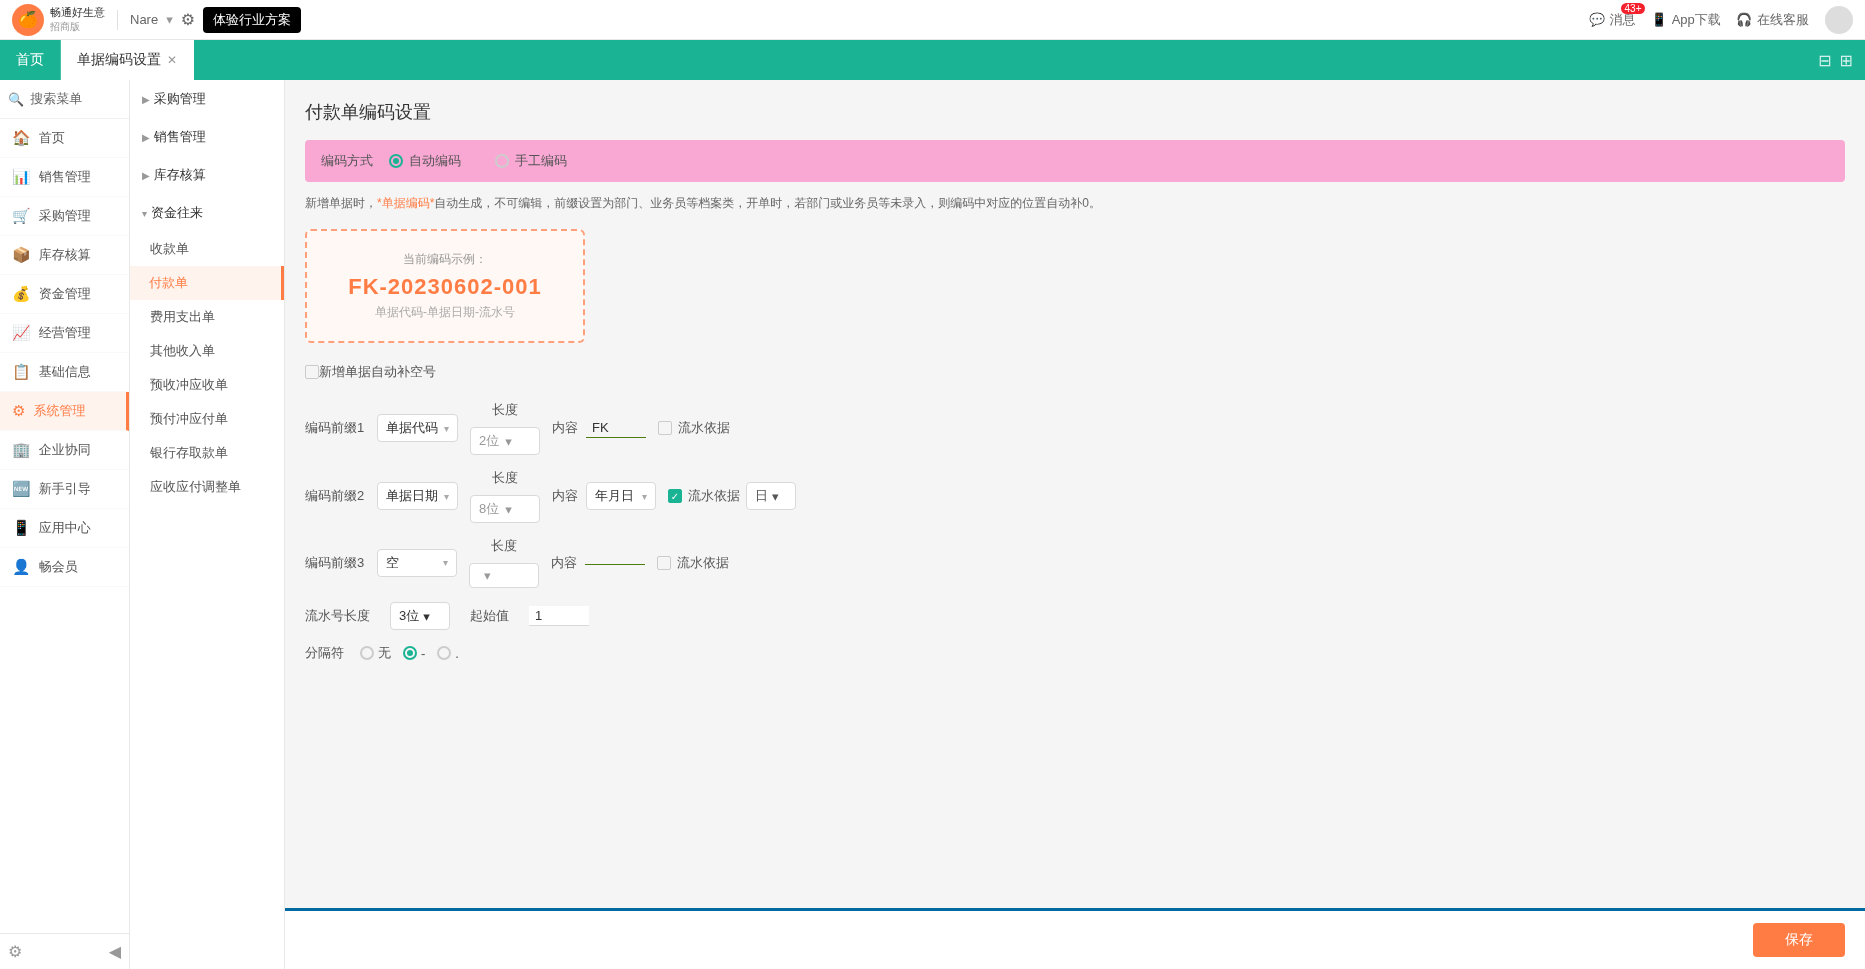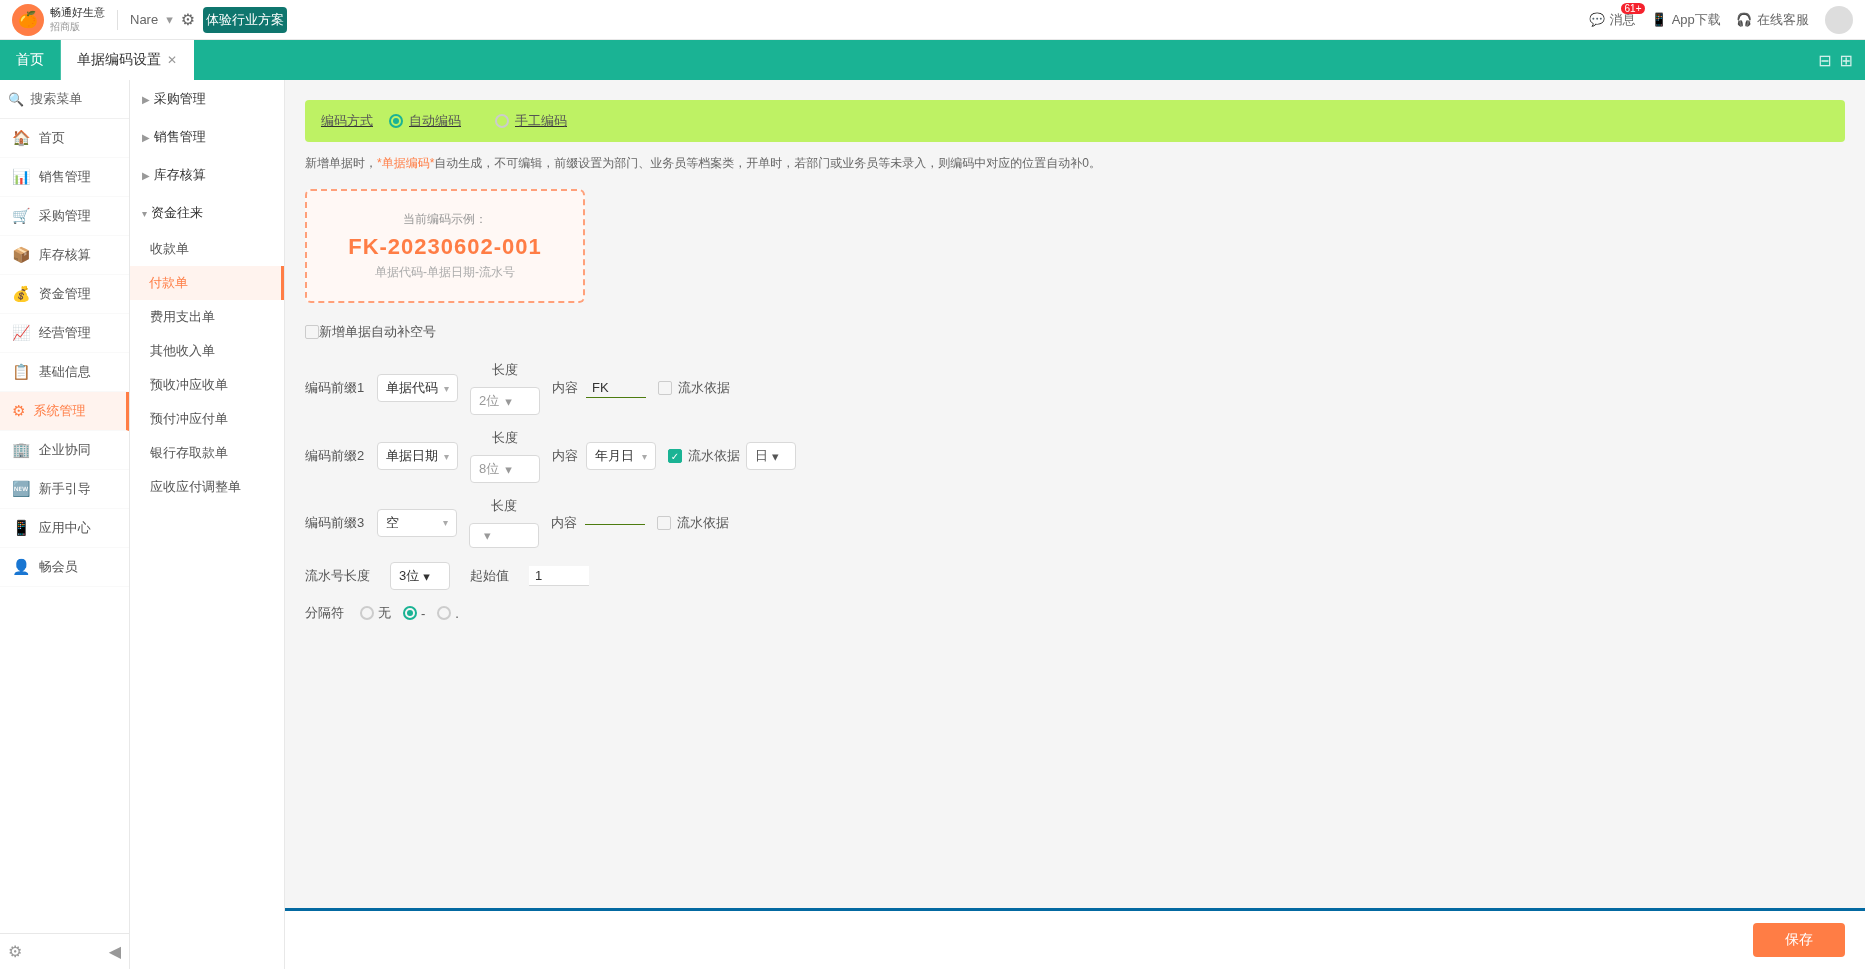--- a/index.html
+++ b/index.html
@@ -18,21 +18,21 @@
     }
     .top-bar-left { display: flex; align-items: center; gap: 8px; }
     .top-bar-brand { display: flex; align-items: center; gap: 6px; }
     .brand-icon { width: 32px; height: 32px; background: #ff7d45; border-radius: 50%; display: flex; align-items: center; justify-content: center; color: white; font-size: 16px; }
     .brand-text { font-size: 11px; color: #333; line-height: 1.3; }
     .brand-sub { color: #999; font-size: 10px; }
     .top-bar-divider { width: 1px; height: 20px; background: #e0e0e0; margin: 0 4px; }
     .company-name { font-size: 13px; color: #666; }
     .dropdown-icon { color: #999; cursor: pointer; }
     .settings-icon { color: #666; cursor: pointer; font-size: 16px; }
-    .trial-btn { background: #0f766e; color: white; border: none; border-radius: 4px; padding: 4px 3px; cursor: pointer; font-size: 13px; }
+    .trial-btn { background: #000000; color: white; border: none; border-radius: 4px; padding: 4px 10px; cursor: pointer; font-size: 13px; }
     .top-bar-right { display: flex; align-items: center; gap: 16px; color: #666; font-size: 13px; }
     .top-right-item { display: flex; align-items: center; gap: 4px; cursor: pointer; position: relative; }
     .badge { background: #f5222d; color: white; font-size: 10px; border-radius: 8px; padding: 0 4px; position: absolute; top: -8px; right: -10px; min-width: 18px; text-align: center; }
     .avatar { width: 28px; height: 28px; border-radius: 50%; background: #ddd; }
 
     
     .tab-bar {
       height: 40px;
       background: #1ab394;
       display: flex;
@@ -129,21 +129,21 @@
       flex: 1;
       background: #f5f5f5;
       overflow-y: auto;
       display: flex;
       flex-direction: column;
     }
     .content-inner { padding: 20px; flex: 1; }
     .page-title { font-size: 18px; color: #333; font-weight: 500; margin-bottom: 16px; }
 
     
-    .encode-section { background: #bef264; padding: 12px 16px; border-radius: 4px; margin-bottom: 12px; display: flex; align-items: center; gap: 16px; text-decoration: underline; }
+    .encode-section { background: #f9a8d4; padding: 12px 16px; border-radius: 4px; margin-bottom: 12px; display: flex; align-items: center; gap: 16px; }
     .encode-label { color: #555; font-size: 13px; }
     .radio-group { display: flex; align-items: center; gap: 34px; }
     .radio-item { display: flex; align-items: center; gap: 6px; cursor: pointer; font-size: 13px; color: #555; }
     .radio-dot { width: 14px; height: 14px; border-radius: 50%; border: 2px solid #ccc; display: flex; align-items: center; justify-content: center; }
     .radio-dot.checked { border-color: #1ab394; }
     .radio-dot.checked::after { content: ''; width: 6px; height: 6px; border-radius: 50%; background: #1ab394; display: block; }
 
     
     .info-text { font-size: 12px; color: #666; margin-bottom: 16px; line-height: 1.6; }
     .info-text span { color: #ff7d45; }
@@ -234,21 +234,21 @@
     <div class="top-bar-divider"></div>
     <div class="company-name">Nare</div>
     <div class="dropdown-icon">▾</div>
     <div class="settings-icon">⚙</div>
     <button class="trial-btn">体验行业方案</button>
   </div>
   <div class="top-bar-right">
     <div class="top-right-item">
       <span>💬</span>
       <span>消息</span>
-      <span class="badge">61+</span>
+      <span class="badge">43+</span>
     </div>
     <div class="top-right-item">
       <span>📱</span>
       <span>App下载</span>
     </div>
     <div class="top-right-item">
       <span>🎧</span>
       <span>在线客服</span>
     </div>
     <div class="avatar"></div>
@@ -362,20 +362,21 @@
       <div class="sub-item">其他收入单</div>
       <div class="sub-item">预收冲应收单</div>
       <div class="sub-item">预付冲应付单</div>
       <div class="sub-item">银行存取款单</div>
       <div class="sub-item">应收应付调整单</div>
     </div>
   </div>
 
   <div class="content">
     <div class="content-inner">
+      <div class="page-title">付款单编码设置</div>
 
       
       <div class="encode-section">
         <span class="encode-label">编码方式</span>
         <div class="radio-group">
           <label class="radio-item">
             <div class="radio-dot checked">
                 <span></span>
               </div>
             <span>自动编码</span>

